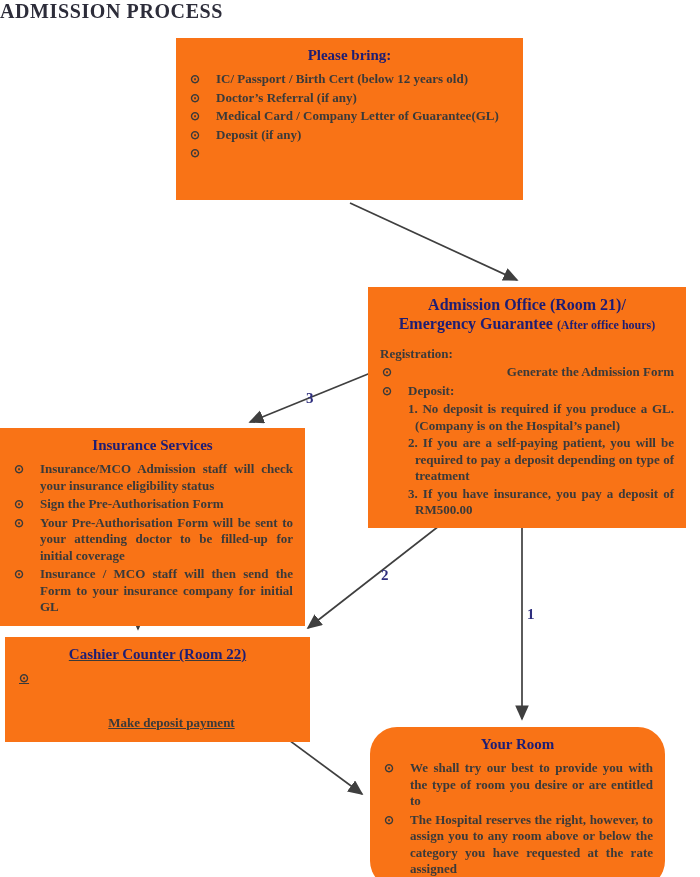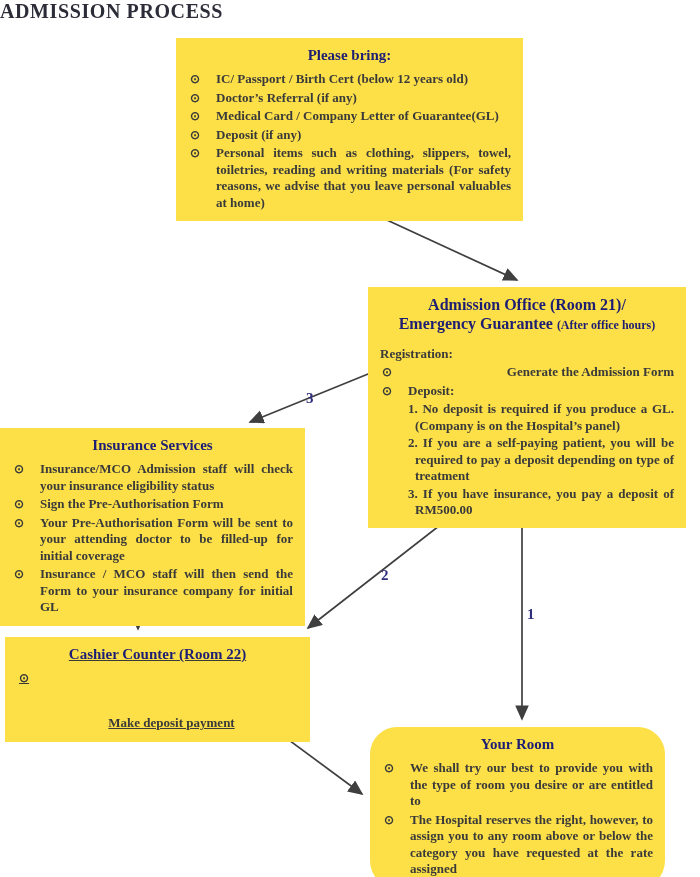--- a/index.html
+++ b/index.html
@@ -5,21 +5,21 @@
   html,body { margin:0; padding:0; background:#ffffff; }
   .canvas {
     position:relative; width:700px; height:877px; background:#ffffff;
     font-family:"Liberation Serif", serif; overflow:hidden;
   }
   .page-title {
     position:absolute; top:0; left:0; right:0; 
     font-size:20px; font-weight:bold; letter-spacing:0.6px; color:#2d2d3a;
   }
   .box {
-    position:absolute; background:#fde047; color:#3a3a3a;
+    position:absolute; background:#f97316; color:#3a3a3a;
     box-sizing:border-box;
   }
   .box-header {
     text-align:center; color:#1d1d74; font-weight:bold; font-size:15px;
     padding:8px 6px 5px; line-height:1.2;
   }
   .box-header .hdr-note { font-size:12px; }
   .li {
     display:flex; align-items:flex-start;
     font-size:13px; font-weight:bold; line-height:1.27; margin-bottom:2px;
@@ -77,21 +77,20 @@
       <div class="li">
         <span class="bullet">⊙</span>
         <span class="li-text">Medical Card / Company Letter of Guarantee(GL)</span>
       </div>
       <div class="li">
         <span class="bullet">⊙</span>
         <span class="li-text">Deposit (if any)</span>
       </div>
       <div class="li">
         <span class="bullet">⊙</span>
-        <span class="li-text">Personal items such as clothing, slippers, towel, toiletries, reading and writing materials (For safety reasons, we advise that you leave personal valuables at home)</span>
       </div>
     </div>
   </div>
 
   <div class="box" style="left:368px; top:287px; width:318px; min-height:219px;">
     <div class="box-header" style="font-size:16px;">
       <div>Admission Office (Room 21)/</div>
       <div>
         <span>Emergency Guarantee</span>
         <span class="hdr-note">(After office hours)</span>

